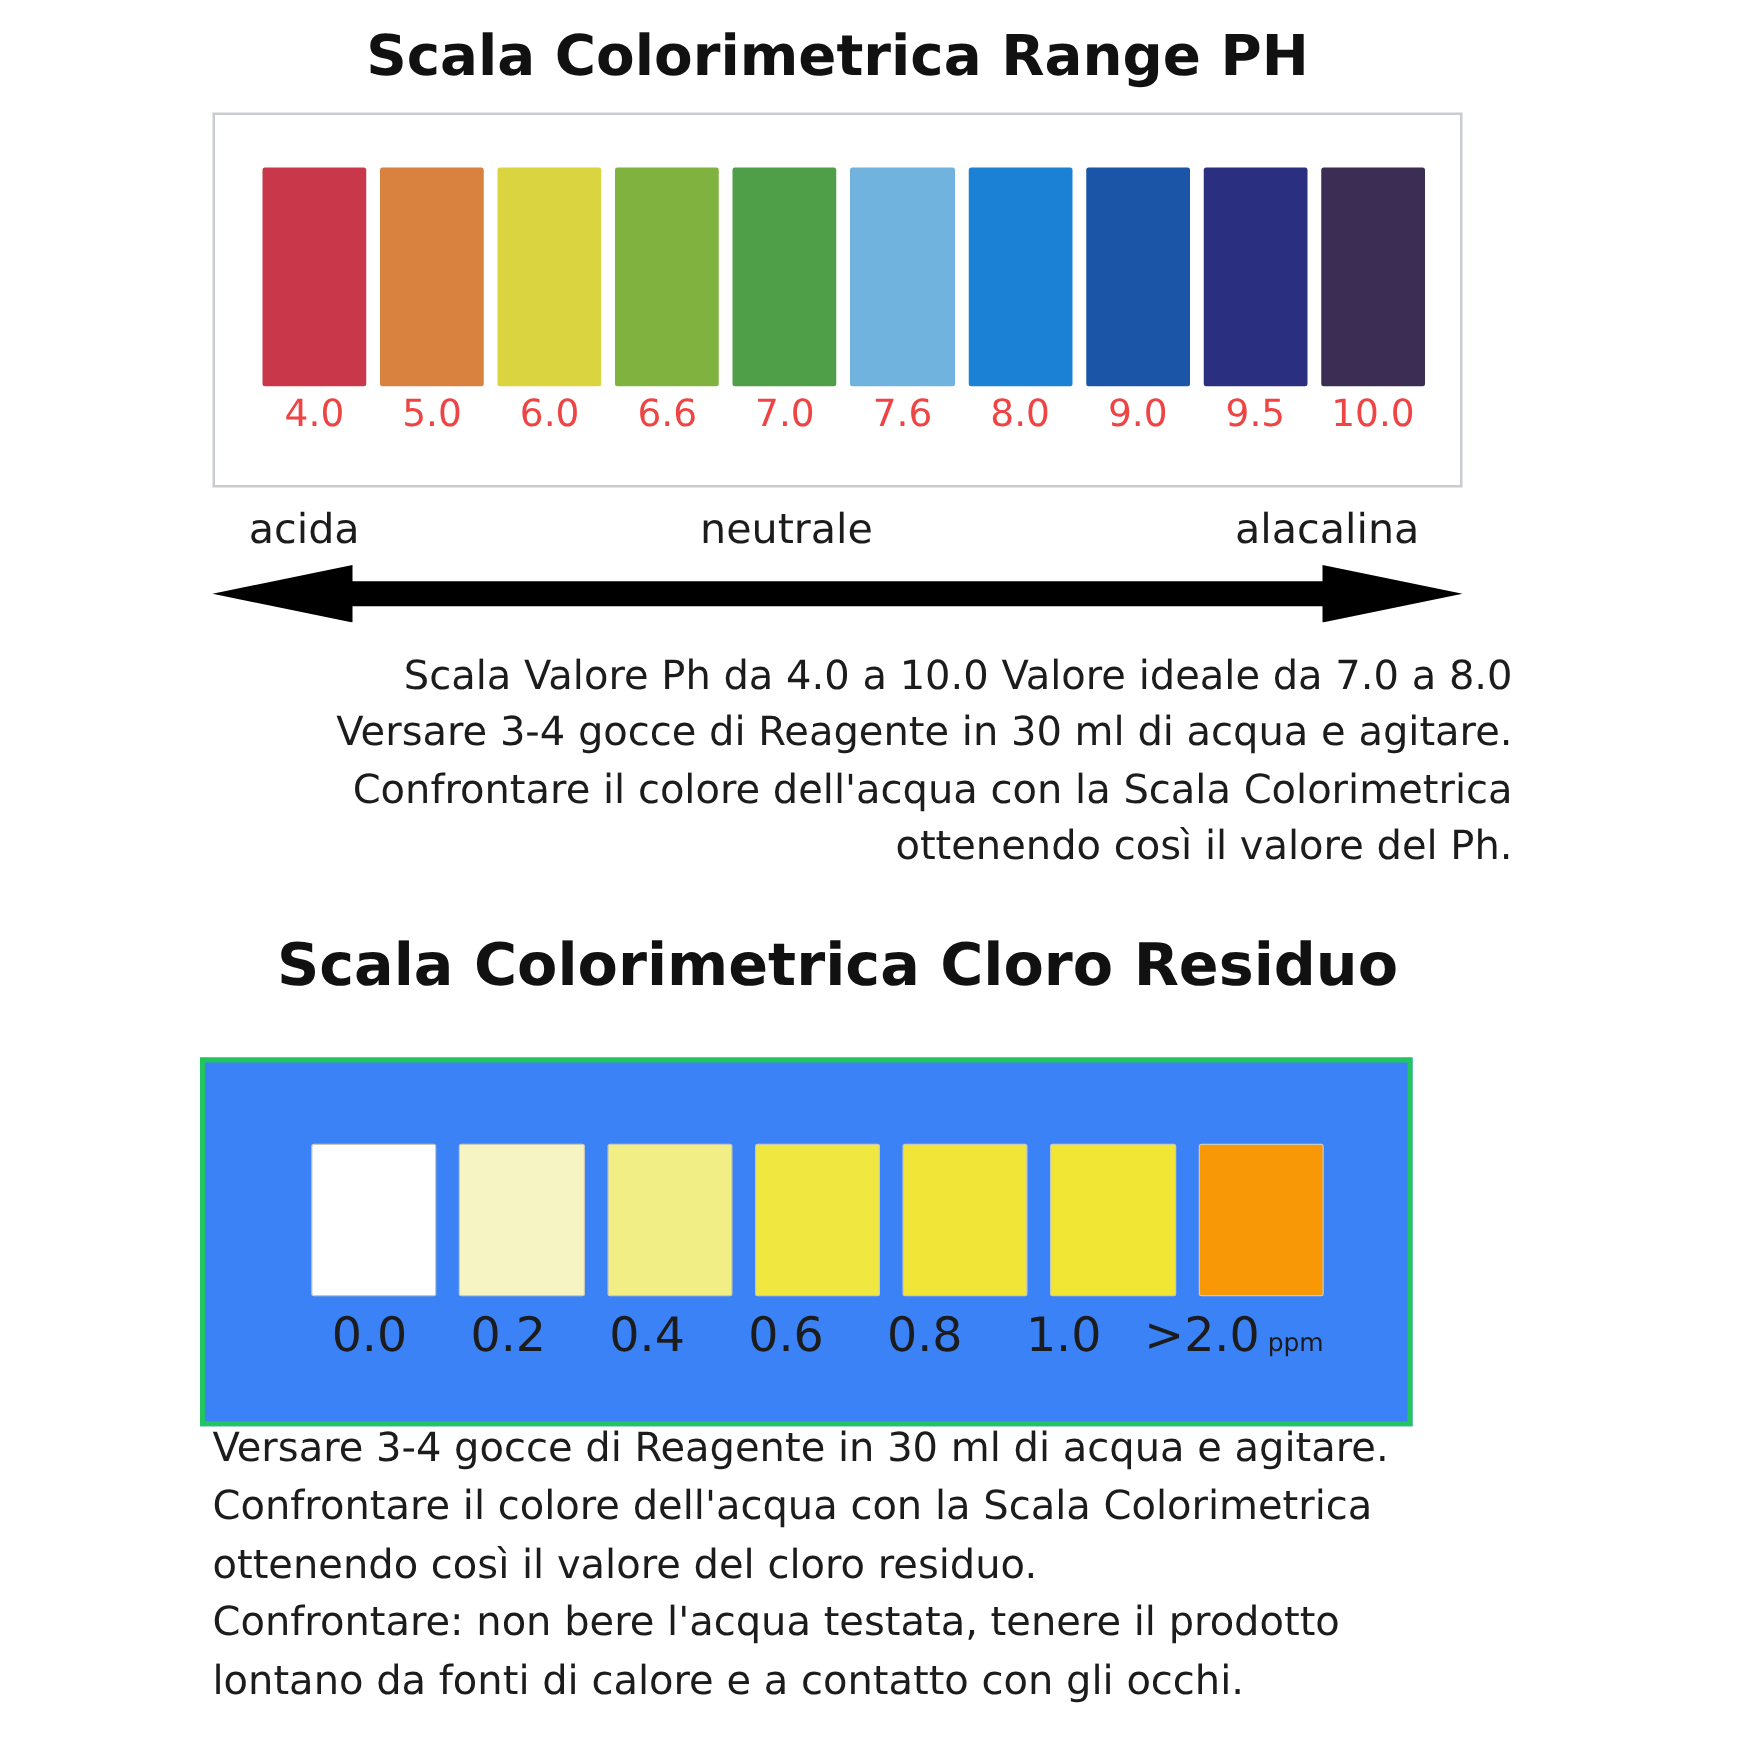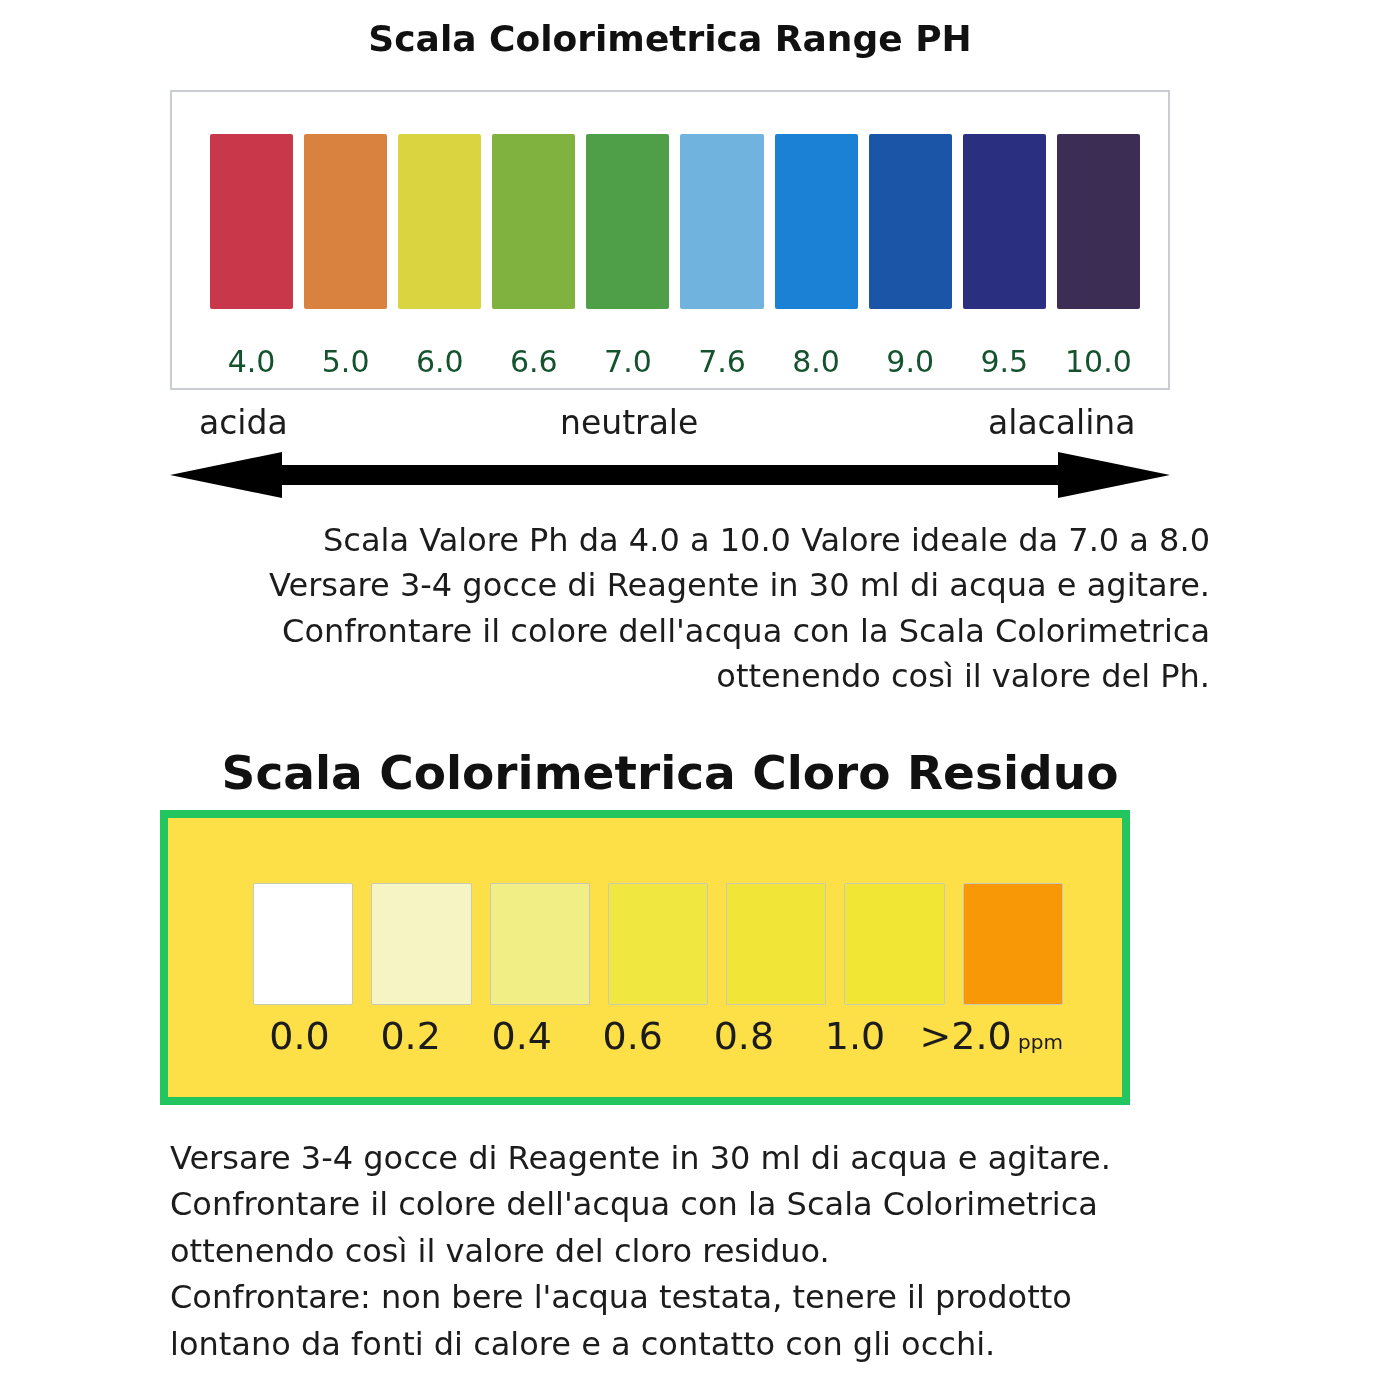--- a/index.html
+++ b/index.html
@@ -28,21 +28,21 @@
     text-align: center;
     font-weight: bold;
     color: #111111;
     letter-spacing: 0px;
   }
   #ph-title {
     position: absolute;
     top: 18px;
     left: 0;
     width: 1340px;
-    font-size: 36px;
+    font-size: 45px;
   }
   #cl-title {
     position: absolute;
     top: 745px;
     left: 0;
     width: 1340px;
     font-size: 47px;
   }
 
   
@@ -74,23 +74,22 @@
     left: 38px;
     top: 222px;
     width: 930px;
     display: flex;
     gap: 11px;
   }
   .ph-label {
     flex: 1 1 0;
     text-align: center;
     font-size: 30px;
-    color: #14532d;
+    color: #ef4444;
     font-family: "DejaVu Sans", sans-serif;
-    margin-top: 30px;
   }
 
   
   #zone-labels {
     position: absolute;
     left: 170px;
     top: 403px;
     width: 1000px;
     height: 46px;
   }
@@ -122,25 +121,25 @@
     line-height: 1.42;
     color: #1c1c1c;
     text-align: right;
   }
   #ph-text p { margin: 0; }
 
   
   #cl-panel {
     position: absolute;
     left: 160px;
-    top: 810px;
+    top: 846px;
     width: 970px;
     height: 295px;
-    border: 8px solid #22c55e;
-    background: #fde047;
+    border: 4px solid #22c55e;
+    background: #3b82f6;
   }
   #cl-swatch-row {
     position: absolute;
     left: 85px;
     top: 65px;
     width: 810px;
     height: 122px;
     display: flex;
     gap: 18px;
   }

